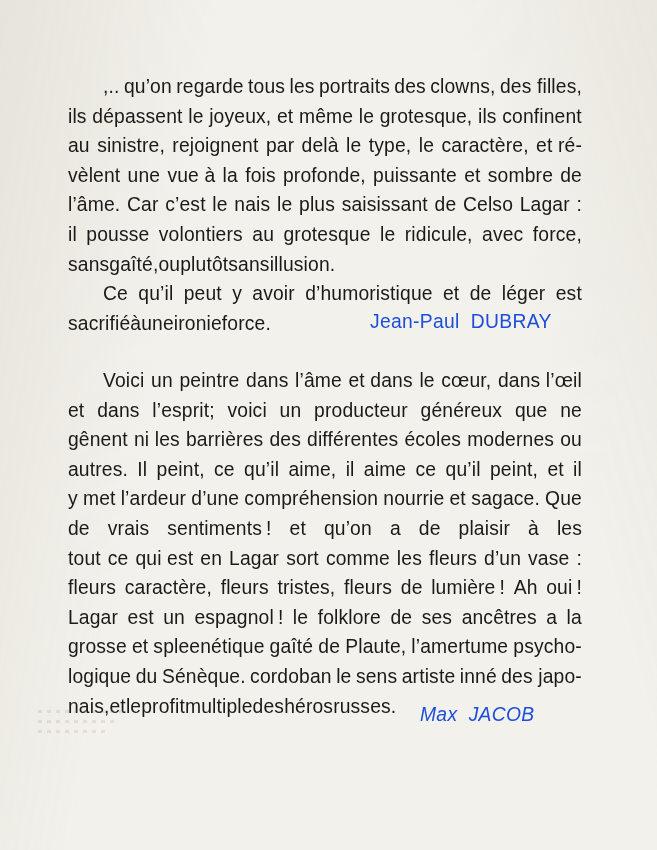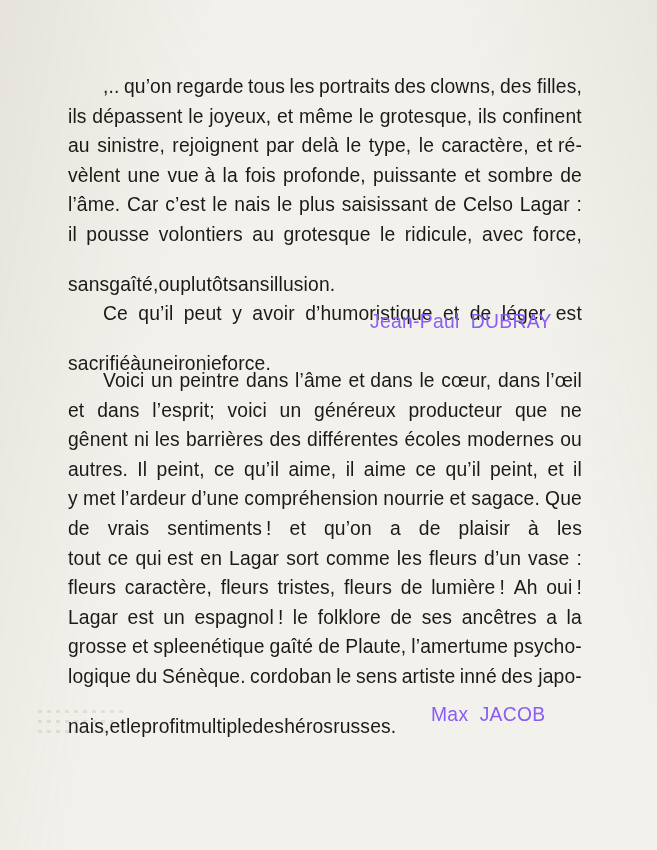--- a/index.html
+++ b/index.html
@@ -44,45 +44,45 @@
     letter-spacing: 0.15px;
     white-space: pre;
     color: #1b1a18;
   }
   
   .line.justify {
     justify-content: space-between;
   }
   .line.left {
     justify-content: flex-start;
-    margin-top: 20px;
   }
   .line .w {
     white-space: pre;
   }
   .line.indent {
     padding-left: 35px;
   }
   .signature {
     position: absolute;
     font-size: 19.3px;
     line-height: 29.6px;
     letter-spacing: 0.3px;
     white-space: pre;
-    color: #8b5cf6;
+    color: #1d4ed8;
   }
   #block-one { top: 72px; }
   #sig-dubray {
     top: 307px;
     left: 370px;
   }
   #block-two { top: 366px; }
   #sig-jacob {
     top: 700px;
-    left: 431px;
+    left: 420px;
+    font-style: italic;
   }
   
   .ghost-mark {
     position: absolute;
     left: 38px;
     top: 708px;
     width: 95px;
     height: 34px;
     opacity: 0.16;
     pointer-events: none;
@@ -115,21 +115,21 @@
       <div class="line justify"><span class="w">il</span><span class="w">pousse</span><span class="w">volontiers</span><span class="w">au</span><span class="w">grotesque</span><span class="w">le</span><span class="w">ridicule,</span><span class="w">avec</span><span class="w">force,</span></div>
       <div class="line left"><span class="w">sans</span> <span class="w">gaîté,</span> <span class="w">ou</span> <span class="w">plutôt</span> <span class="w">sans</span> <span class="w">illusion.</span></div>
       <div class="line justify indent"><span class="w">Ce</span><span class="w">qu’il</span><span class="w">peut</span><span class="w">y</span><span class="w">avoir</span><span class="w">d’humoristique</span><span class="w">et</span><span class="w">de</span><span class="w">léger</span><span class="w">est</span></div>
       <div class="line left"><span class="w">sacrifié</span> <span class="w">à</span> <span class="w">une</span> <span class="w">ironie</span> <span class="w">force.</span></div>
     </div>
 
   <div class="signature" id="sig-dubray">Jean-Paul  DUBRAY</div>
 
   <div class="textblock" id="block-two">
       <div class="line justify indent"><span class="w">Voici</span><span class="w">un</span><span class="w">peintre</span><span class="w">dans</span><span class="w">l’âme</span><span class="w">et dans</span><span class="w">le</span><span class="w">cœur,</span><span class="w">dans l’œil</span></div>
-      <div class="line justify"><span class="w">et</span><span class="w">dans</span><span class="w">l’esprit;</span><span class="w">voici</span><span class="w">un</span><span class="w">généreux</span><span class="w">producteur</span><span class="w">que</span><span class="w">ne</span></div>
+      <div class="line justify"><span class="w">et</span><span class="w">dans</span><span class="w">l’esprit;</span><span class="w">voici</span><span class="w">un</span><span class="w">producteur</span><span class="w">généreux</span><span class="w">que</span><span class="w">ne</span></div>
       <div class="line justify"><span class="w">gênent</span><span class="w">ni les</span><span class="w">barrières</span><span class="w">des</span><span class="w">différentes</span><span class="w">écoles</span><span class="w">modernes</span><span class="w">ou</span></div>
       <div class="line justify"><span class="w">autres.</span><span class="w">Il</span><span class="w">peint,</span><span class="w">ce</span><span class="w">qu’il</span><span class="w">aime,</span><span class="w">il</span><span class="w">aime</span><span class="w">ce</span><span class="w">qu’il</span><span class="w">peint,</span><span class="w">et</span><span class="w">il</span></div>
       <div class="line justify"><span class="w">y</span><span class="w">met</span><span class="w">l’ardeur</span><span class="w">d’une</span><span class="w">compréhension</span><span class="w">nourrie</span><span class="w">et sagace.</span><span class="w">Que</span></div>
       <div class="line justify"><span class="w">de</span><span class="w">vrais</span><span class="w">sentiments !</span><span class="w">et</span><span class="w">qu’on</span><span class="w">a</span><span class="w">de</span><span class="w">plaisir</span><span class="w">à</span><span class="w">les</span></div>
       <div class="line justify"><span class="w">tout</span><span class="w">ce</span><span class="w">qui est</span><span class="w">en</span><span class="w">Lagar</span><span class="w">sort</span><span class="w">comme</span><span class="w">les</span><span class="w">fleurs</span><span class="w">d’un</span><span class="w">vase</span><span class="w">:</span></div>
       <div class="line justify"><span class="w">fleurs</span><span class="w">caractère,</span><span class="w">fleurs</span><span class="w">tristes,</span><span class="w">fleurs</span><span class="w">de</span><span class="w">lumière !</span><span class="w">Ah</span><span class="w">oui !</span></div>
       <div class="line justify"><span class="w">Lagar</span><span class="w">est</span><span class="w">un</span><span class="w">espagnol !</span><span class="w">le</span><span class="w">folklore</span><span class="w">de</span><span class="w">ses</span><span class="w">ancêtres</span><span class="w">a</span><span class="w">la</span></div>
       <div class="line justify"><span class="w">grosse</span><span class="w">et</span><span class="w">spleenétique</span><span class="w">gaîté</span><span class="w">de</span><span class="w">Plaute,</span><span class="w">l’amertume</span><span class="w">psycho-</span></div>
       <div class="line justify"><span class="w">logique</span><span class="w">du</span><span class="w">Sénèque.</span><span class="w">cordoban</span><span class="w">le</span><span class="w">sens</span><span class="w">artiste</span><span class="w">inné</span><span class="w">des japo-</span></div>
       <div class="line left"><span class="w">nais,</span> <span class="w">et</span> <span class="w">le</span> <span class="w">profit</span> <span class="w">multiple</span> <span class="w">des</span> <span class="w">héros</span> <span class="w">russes.</span></div>

